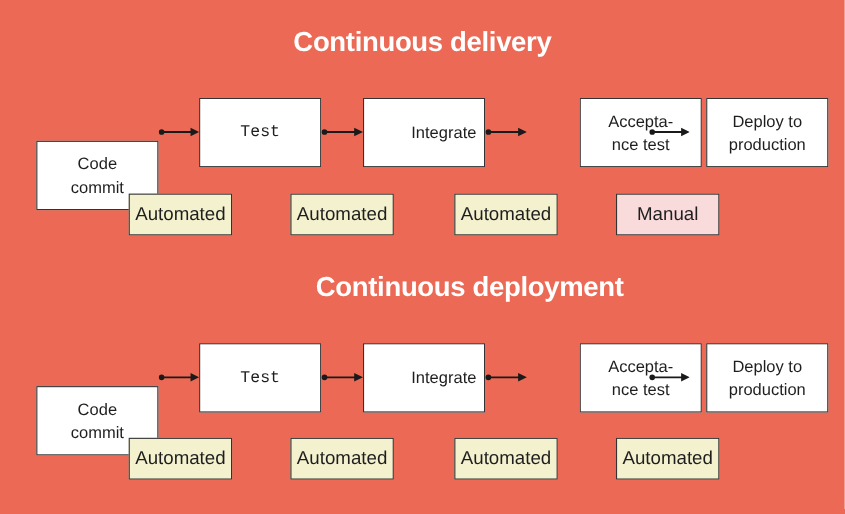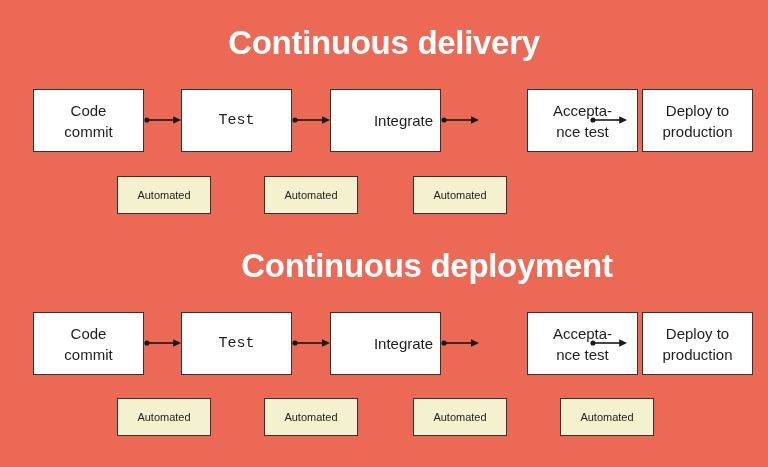--- a/index.html
+++ b/index.html
@@ -14,21 +14,21 @@
     overflow: hidden;
   }
 
   .flow-title {
     position: absolute;
     left: 0;
     width: 768px;
     text-align: center;
     color: #ffffff;
     font-weight: bold;
-    font-size: 33px;
+    font-size: 25px;
     line-height: 1.15;
     letter-spacing: -0.3px;
   }
   .title-delivery   { top: 24px; }
   .title-deployment { top: 247px; margin-left: 43px; }
 
   .step-box {
     position: absolute;
     width: 111px;
     height: 63px;
@@ -57,26 +57,26 @@
     position: absolute;
     width: 94px;
     height: 38px;
     border: 1.3px solid #333333;
     display: flex;
     align-items: center;
     justify-content: center;
     background: #f4f1cf;
   }
   .status-text {
-    font-size: 11px;
+    font-size: 17px;
     color: #1e1e1e;
   }
 
   
-  .c1 { left: 33px; }  .c2 { left: 181px; font-family: Liberation Mono, monospace; } .c3 { left: 330px; padding-left: 36px; }
+  .c1 { left: 33px; margin-top: 39px; }  .c2 { left: 181px; font-family: Liberation Mono, monospace; } .c3 { left: 330px; padding-left: 36px; }
   .c4 { left: 479px; margin-left: 48px; } .c5 { left: 642px; }
   .a1 { left: 144px; width: 37px; } .a2 { left: 292px; width: 38px; }
   .a3 { left: 441px; width: 38px; } .a4 { left: 590px; width: 37px; }
   .l1 { left: 117px; } .l2 { left: 264px; } .l3 { left: 413px; } .l4 { left: 560px; }
 
   .row1-box   { top: 89px; }
   .row1-arrow { top: 114px; }
   .row1-label { top: 176px; }
   .row2-box   { top: 312px; }
   .row2-arrow { top: 337px; }
@@ -138,20 +138,23 @@
 
   <div class="status-label row1-label l1" style="background: rgb(244, 241, 207);">
     <span class="status-text">Automated</span>
   </div>
   <div class="status-label row1-label l2" style="background: rgb(244, 241, 207);">
     <span class="status-text">Automated</span>
   </div>
   <div class="status-label row1-label l3" style="background: rgb(244, 241, 207);">
     <span class="status-text">Automated</span>
   </div>
+  <div class="status-label row1-label l4" style="background: rgb(249, 219, 219);">
+    <span class="status-text">Manual</span>
+  </div>
 
   <h1 class="flow-title title-deployment">Continuous deployment</h1>
 
   <div class="step-box row2-box c1">
     <span class="step-text">Code
 commit</span>
   </div>
   <div class="flow-arrow row2-arrow a1">
     <svg viewBox="0 0 38 12" preserveAspectRatio="none">
       <circle cx="3" cy="6" r="2.6" fill="currentColor"></circle>

